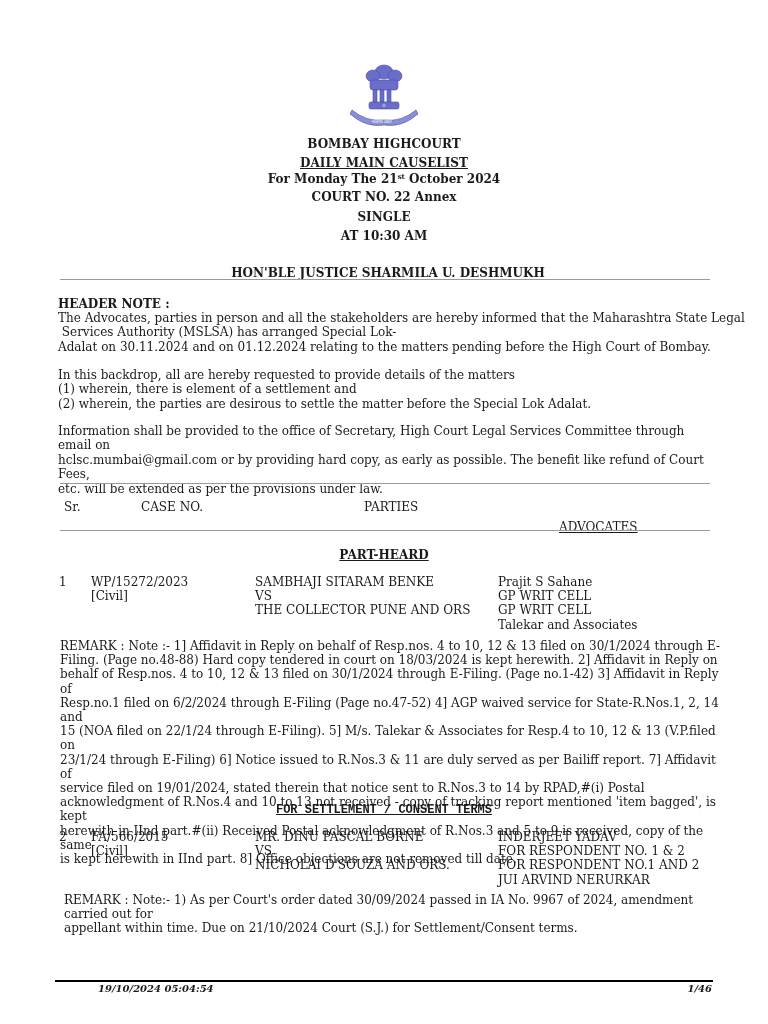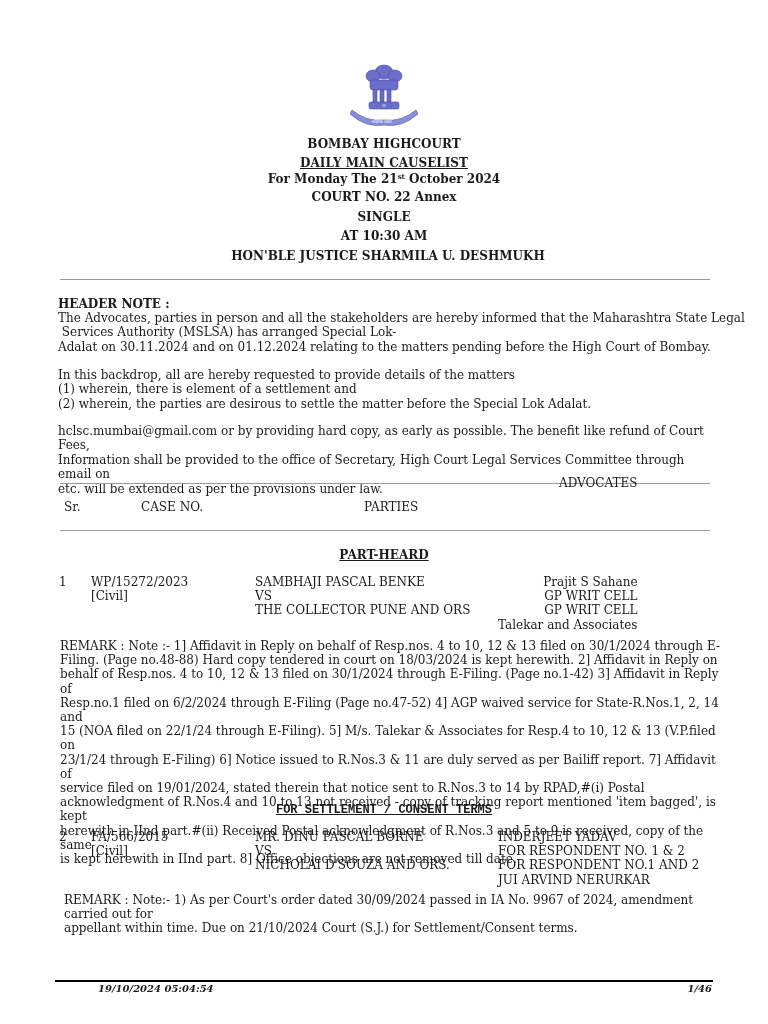--- a/index.html
+++ b/index.html
@@ -42,62 +42,62 @@
 </div>
 
 <div class="center hdr" style="top:137px;">BOMBAY HIGHCOURT</div>
 <div class="center hdr ul" style="top:156px;">DAILY MAIN CAUSELIST</div>
 <div class="center hdr" style="top:170px;">
   <span>For Monday The 21</span><sup>st</sup><span> October 2024</span>
 </div>
 <div class="center hdr" style="top:190px;">COURT NO. 22 Annex</div>
 <div class="center hdr" style="top:210px;">SINGLE</div>
 <div class="center hdr" style="top:229px;">AT 10:30 AM</div>
-<div class="center hdr" style="top:249px;padding-left:8px;">HON'BLE JUSTICE SHARMILA U. DESHMUKH</div>
+<div class="center hdr" style="top:266px;padding-left:8px;">HON'BLE JUSTICE SHARMILA U. DESHMUKH</div>
 
 <div class="hr" style="top:279px;"></div>
 
 <div class="txt bold" style="top:297px;">HEADER NOTE :</div>
 <div class="txt" style="top:311px; white-space:pre;"><div>The Advocates, parties in person and all the stakeholders are hereby informed that the Maharashtra State Legal</div><div style="white-space:pre;"> Services Authority (MSLSA) has arranged Special Lok-</div><div>Adalat on 30.11.2024 and on 01.12.2024 relating to the matters pending before the High Court of Bombay.</div></div>
 <div class="txt" style="top:368px;">
     <div>In this backdrop, all are hereby requested to provide details of the matters</div>
     <div>(1) wherein, there is element of a settlement and</div>
     <div>(2) wherein, the parties are desirous to settle the matter before the Special Lok Adalat.</div>
   </div>
 <div class="txt" style="top:424px;">
+    <div>Information shall be provided to the office of Secretary, High Court Legal Services Committee through email on</div>
     <div><span>hclsc.mumbai@gmail.com or by providing hard copy, as early as possible. The benefit like refund of Court Fees,</span></div>
-    <div>Information shall be provided to the office of Secretary, High Court Legal Services Committee through email on</div>
     <div>etc. will be extended as per the provisions under law.</div>
   </div>
 
 <div class="hr" style="top:483px;"></div>
 
 <div>
   <div class="col" style="left:64px; top:500px;">Sr.</div>
   <div class="col" style="left:141px; top:500px;">CASE NO.</div>
   <div class="col" style="left:341px; top:500px;margin-left:23px;">PARTIES</div>
-  <div class="col" style="left:559px; top:476px;">ADVOCATES</div>
+  <div class="col" style="left:559px; top:520px;text-decoration:underline;">ADVOCATES</div>
 </div>
 
 <div class="hr" style="top:530px;"></div>
 
 <div class="center hdr ul" style="top:548px;">PART-HEARD</div>
 
 <div>
   <div class="col" style="left:59px; top:575px;">1</div>
   <div class="col" style="left:91px; top:575px;">
     <div>WP/15272/2023</div>
     <div>[Civil]</div>
   </div>
   <div class="col" style="left:255px; top:575px;">
-    <div>SAMBHAJI PASCAL BENKE</div>
+    <div>SAMBHAJI SITARAM BENKE</div>
     <div>VS</div>
     <div>THE COLLECTOR PUNE AND ORS</div>
   </div>
-  <div class="col" style="left:498px; top:575px;text-align:right;">
+  <div class="col" style="left:498px; top:575px;">
     <div>Prajit S Sahane</div>
     <div>GP WRIT CELL</div>
     <div>GP WRIT CELL</div>
     <div>Talekar and Associates</div>
   </div>
 </div>
 
 <div class="remark" style="left:60px; top:639px; width:660px;">
   <div>REMARK : Note :- 1] Affidavit in Reply on behalf of Resp.nos. 4 to 10, 12 &amp; 13 filed on 30/1/2024 through E-</div>
   <div>Filing. (Page no.48-88) Hard copy tendered in court on 18/03/2024 is kept herewith. 2] Affidavit in Reply on</div>

